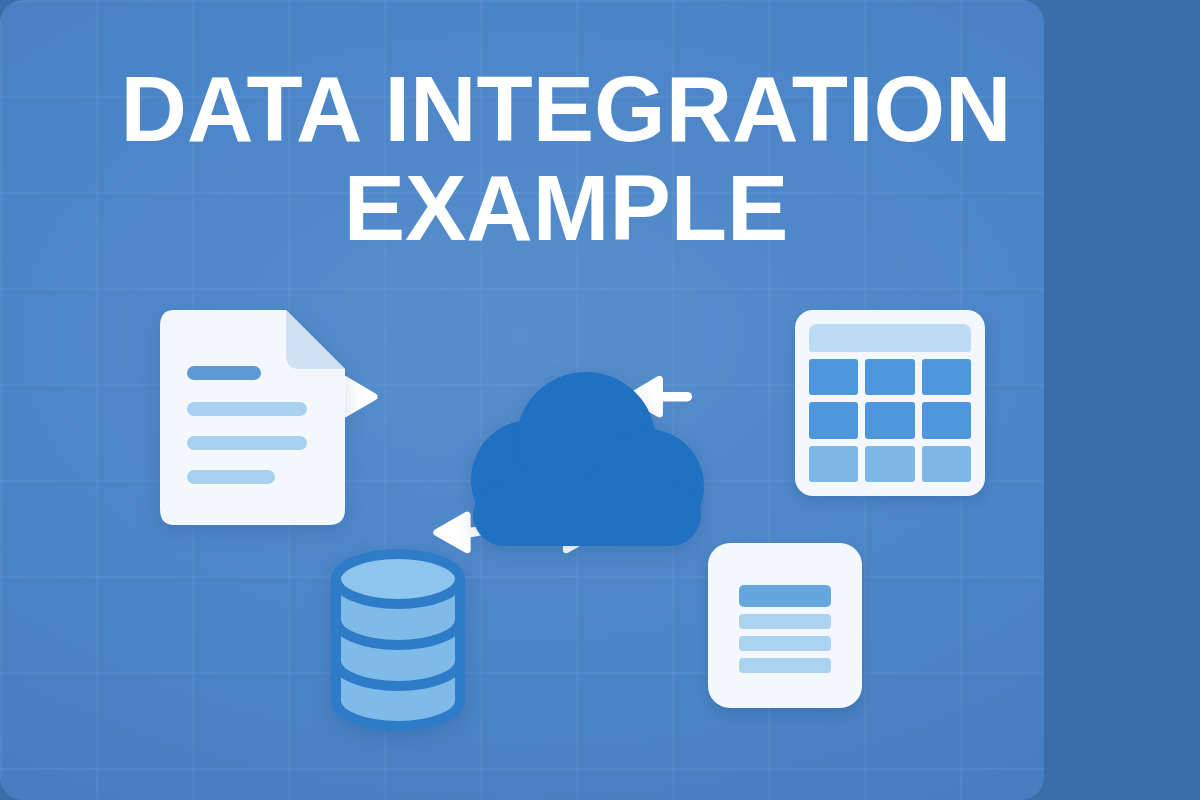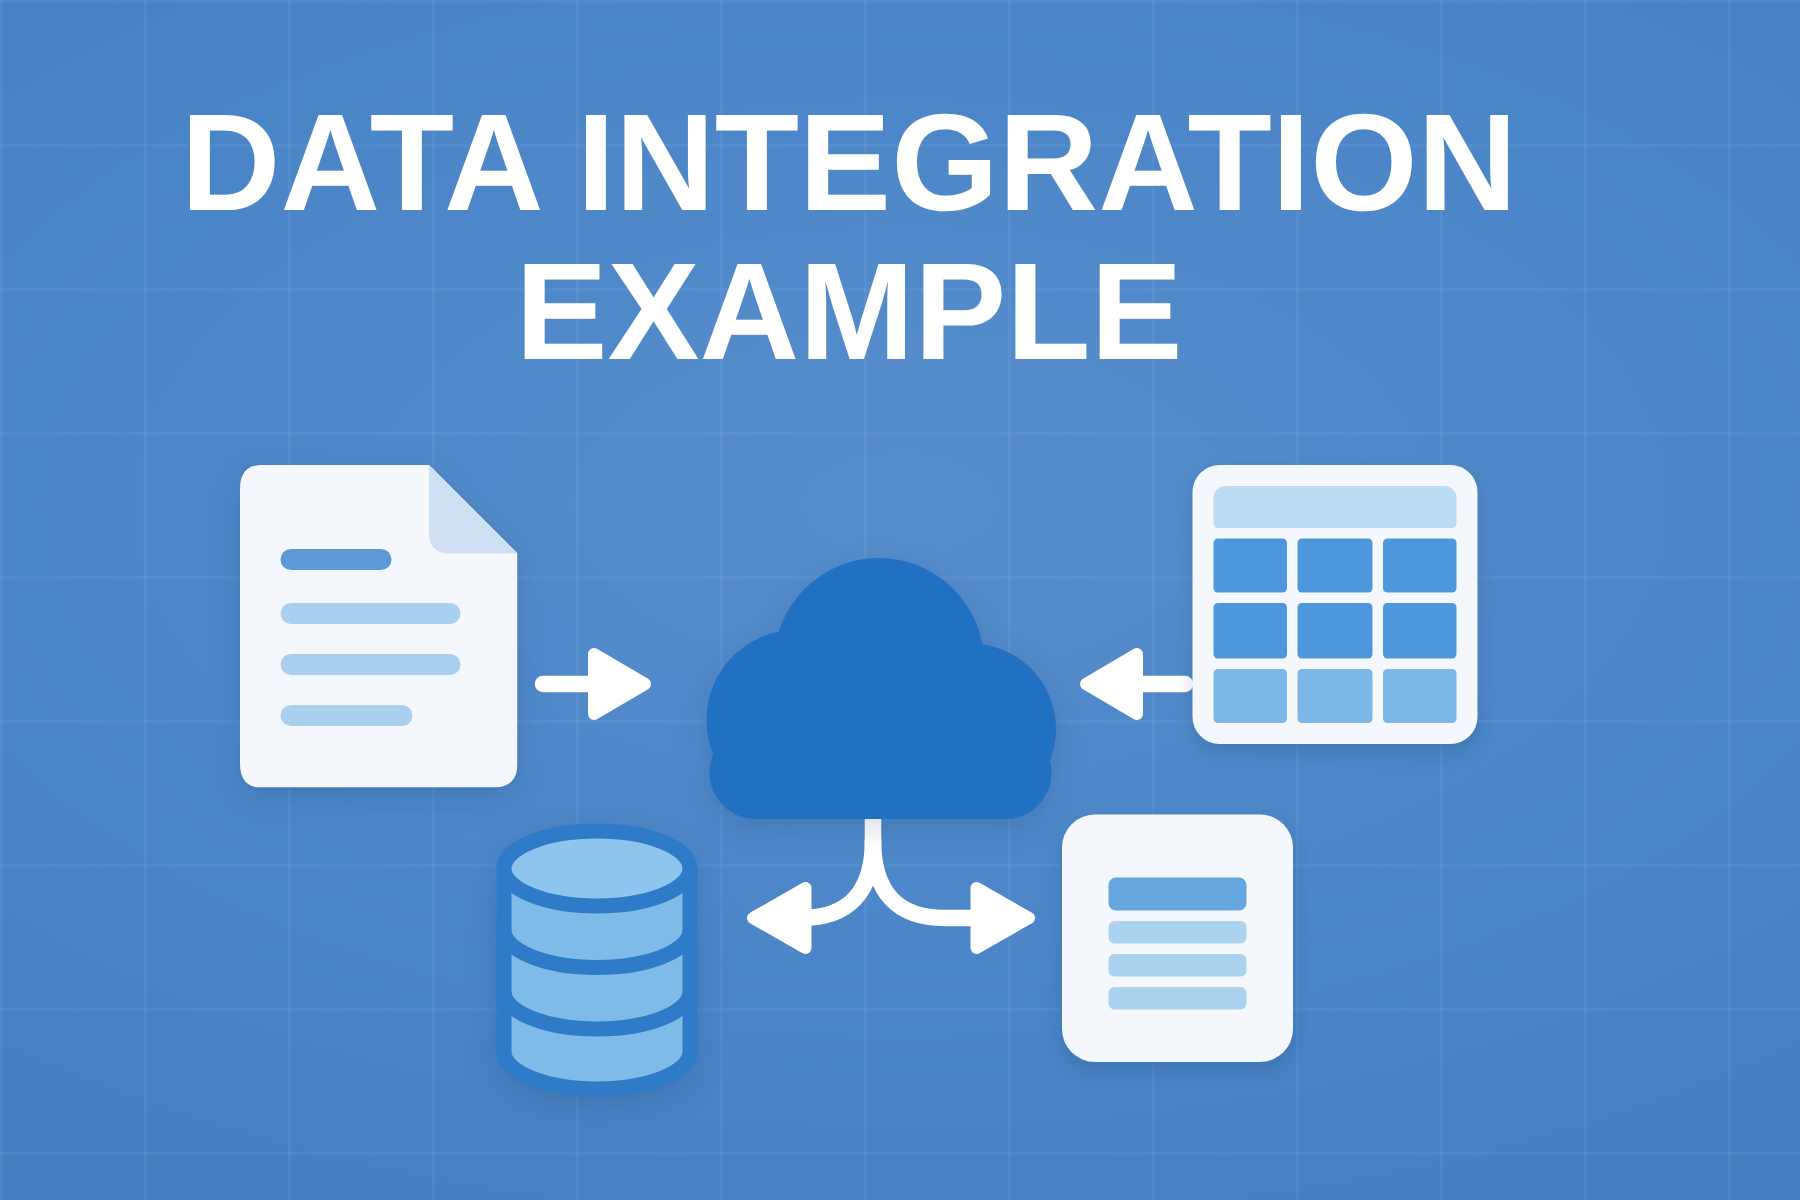--- a/index.html
+++ b/index.html
@@ -1,26 +1,27 @@
 <!DOCTYPE html>
 <html style="--background: #4a85c8; --title-text: #ffffff; --arrow: #ffffff; --cloud-fill: #2071c2; --surface-white: #f4f8fd; --fold-blue: #cfe1f2; --line-dark: #5d99d4; --line-light: #a9d0ef; --table-header: #bcdcf4; --table-cell: #4f97dd; --table-cell-light: #7db7e8; --db-fill: #7fbbe9; --db-fill-top: #8ec5ee; --db-outline: #2e7cc7; --report-bar-dark: #66a6de; --report-bar-light: #abd3f0;"><head>
 <meta charset="utf-8">
 <style>
   * { margin:0; padding:0; box-sizing:border-box; }
   html,body { width:1200px; height:800px; }
   body { font-family:"Liberation Sans", sans-serif; background:#3a6ea8; }
 
   #canvas{
-    position:relative; width:1200px; height:800px; overflow:hidden;
+    position:relative; width:1044px; height:800px; overflow:hidden;
     background-color:var(--background,#4a85c8);
     background-image:
       linear-gradient(rgba(255,255,255,.045) 2px, transparent 2px),
       linear-gradient(90deg, rgba(255,255,255,.045) 2px, transparent 2px),
       radial-gradient(120% 95% at 50% 42%, rgba(255,255,255,.07) 0%, rgba(255,255,255,0) 45%, rgba(10,25,60,.13) 100%);
     background-size:96px 96px, 96px 96px, 100% 100%;
+    border-radius:23px;
   }
 
   
   .title{
     position:absolute; left:0; top:60px; width:1132px;
     text-align:center; color:var(--title-text,#ffffff);
     font-weight:700; font-size:92px; line-height:1.08; letter-spacing:0px;
   }
   .title span{ display:block; }
 

